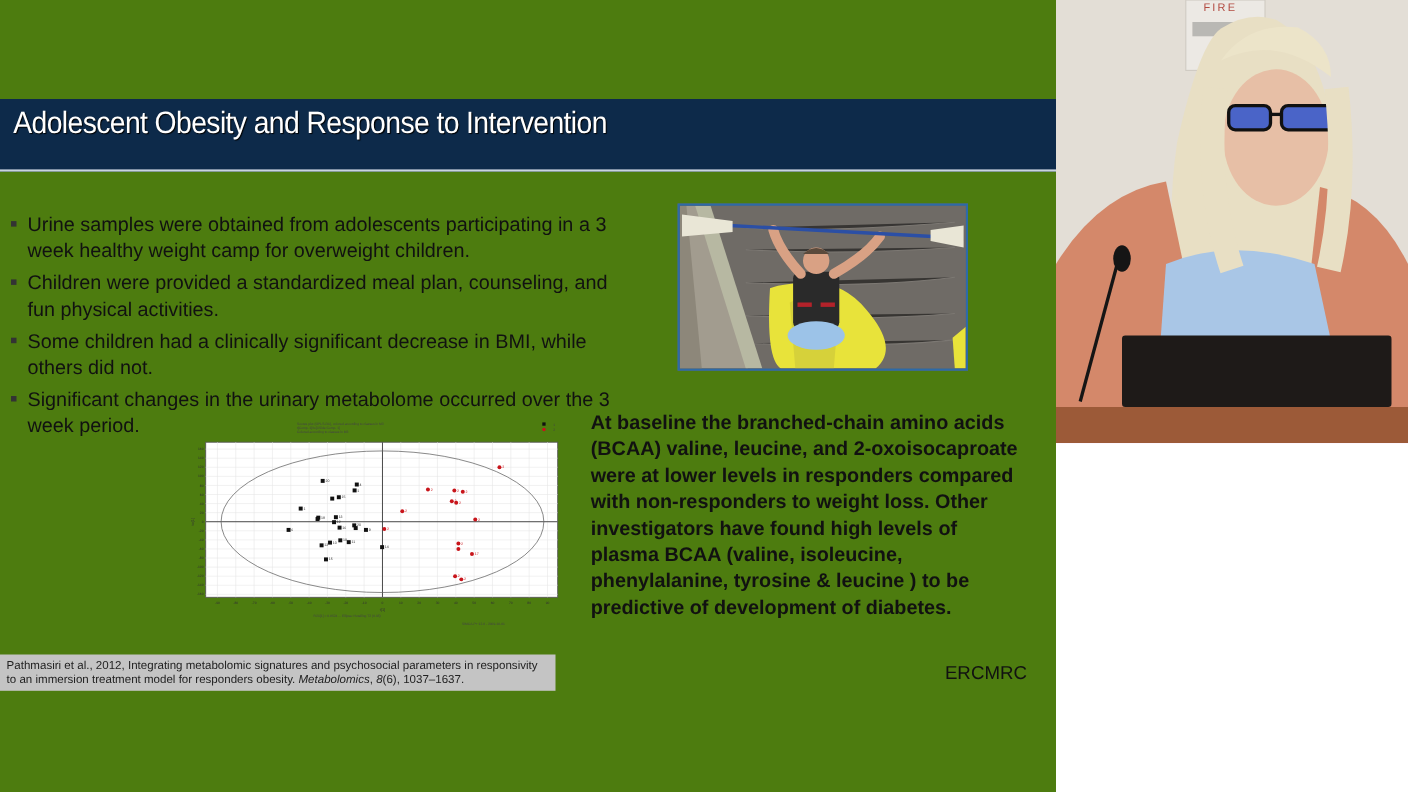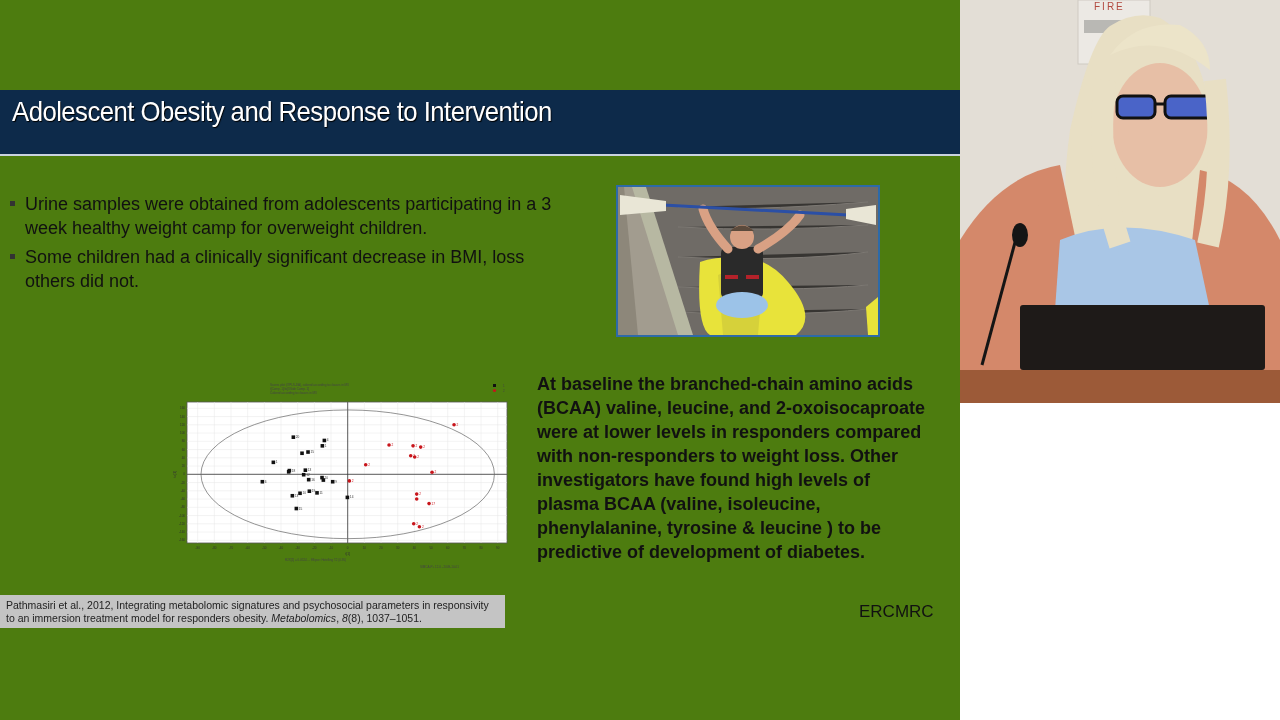--- a/index.html
+++ b/index.html
@@ -21,21 +21,23 @@
 </style>
 </head>
 <body>
 
 <div class="slide">
   <div class="title-bar"></div>
   <div class="title-text">Adolescent Obesity and Response to Intervention</div>
 
   <ul class="bullets">
     <li><span class="bullet"></span><span>Urine samples were obtained from adolescents participating in a 3 week healthy weight camp for overweight children.</span></li>
-    <li><span class="bullet"></span><span>Some children had a clinically significant decrease in BMI, loss others did not.</span></li>
+    <li><span class="bullet"></span><span>Children were provided a standardized meal plan, counseling, and fun physical activities.</span></li>
+    <li><span class="bullet"></span><span>Some children had a clinically significant decrease in BMI, while others did not.</span></li>
+    <li><span class="bullet"></span><span>Significant changes in the urinary metabolome occurred over the 3 week period.</span></li>
   </ul>
 
   <div class="photo">
     <svg width="260" height="148" viewBox="0 0 260 148">
       <rect x="0" y="0" width="260" height="148" fill="#6f6b66"></rect>
       <g stroke="#8a8680" stroke-width="1" opacity="0.5">
         <path d="M60 20 Q120 25 250 15"></path>
           <path d="M60 40 Q150 45 250 38"></path>
           <path d="M60 70 Q170 75 250 65"></path>
           <path d="M60 100 Q170 105 250 98"></path>
@@ -215,21 +217,21 @@
         <circle cx="243.71319999999997" cy="145.8" r="1.8" fill="#c8151b"></circle>
         <text x="246.21319999999997" y="146.8" font-size="3.2" fill="#c8151b" font-family="Liberation Sans, sans-serif">2</text>
         <circle cx="249.38099999999997" cy="148.6875" r="1.8" fill="#c8151b"></circle>
         <text x="251.88099999999997" y="149.6875" font-size="3.2" fill="#c8151b" font-family="Liberation Sans, sans-serif">2</text>
       </svg>
   </div>
 
   <div class="para">At baseline the branched-chain amino acids (BCAA) valine, leucine, and 2-oxoisocaproate were at lower levels in responders compared with non-responders to weight loss. Other investigators have found high levels of plasma BCAA (valine, isoleucine, phenylalanine, tyrosine &amp; leucine ) to be predictive of development of diabetes.</div>
 
   <div class="citation">
-    <span>Pathmasiri et al., 2012, Integrating metabolomic signatures and psychosocial parameters in responsivity to an immersion treatment model for responders obesity. </span><i>Metabolomics</i><span>, </span><i>8</i><span>(8), 1037–1051.</span>
+    <span>Pathmasiri et al., 2012, Integrating metabolomic signatures and psychosocial parameters in responsivity to an immersion treatment model for responders obesity. </span><i>Metabolomics</i><span>, </span><i>8</i><span>(6), 1037–1637.</span>
   </div>
 
   <div class="credit">ERCMRC</div>
 </div>
 
 <div class="video">
   <svg width="320" height="403" viewBox="0 0 320 403">
     <rect width="320" height="403" fill="#e3ded6"></rect>
     <rect x="118" y="0" width="72" height="64" fill="#ece9e4" stroke="#cfcac2"></rect>
     <text x="134" y="10" font-size="10" fill="#b24a40" font-family="Liberation Sans, sans-serif" letter-spacing="2">FIRE</text>

